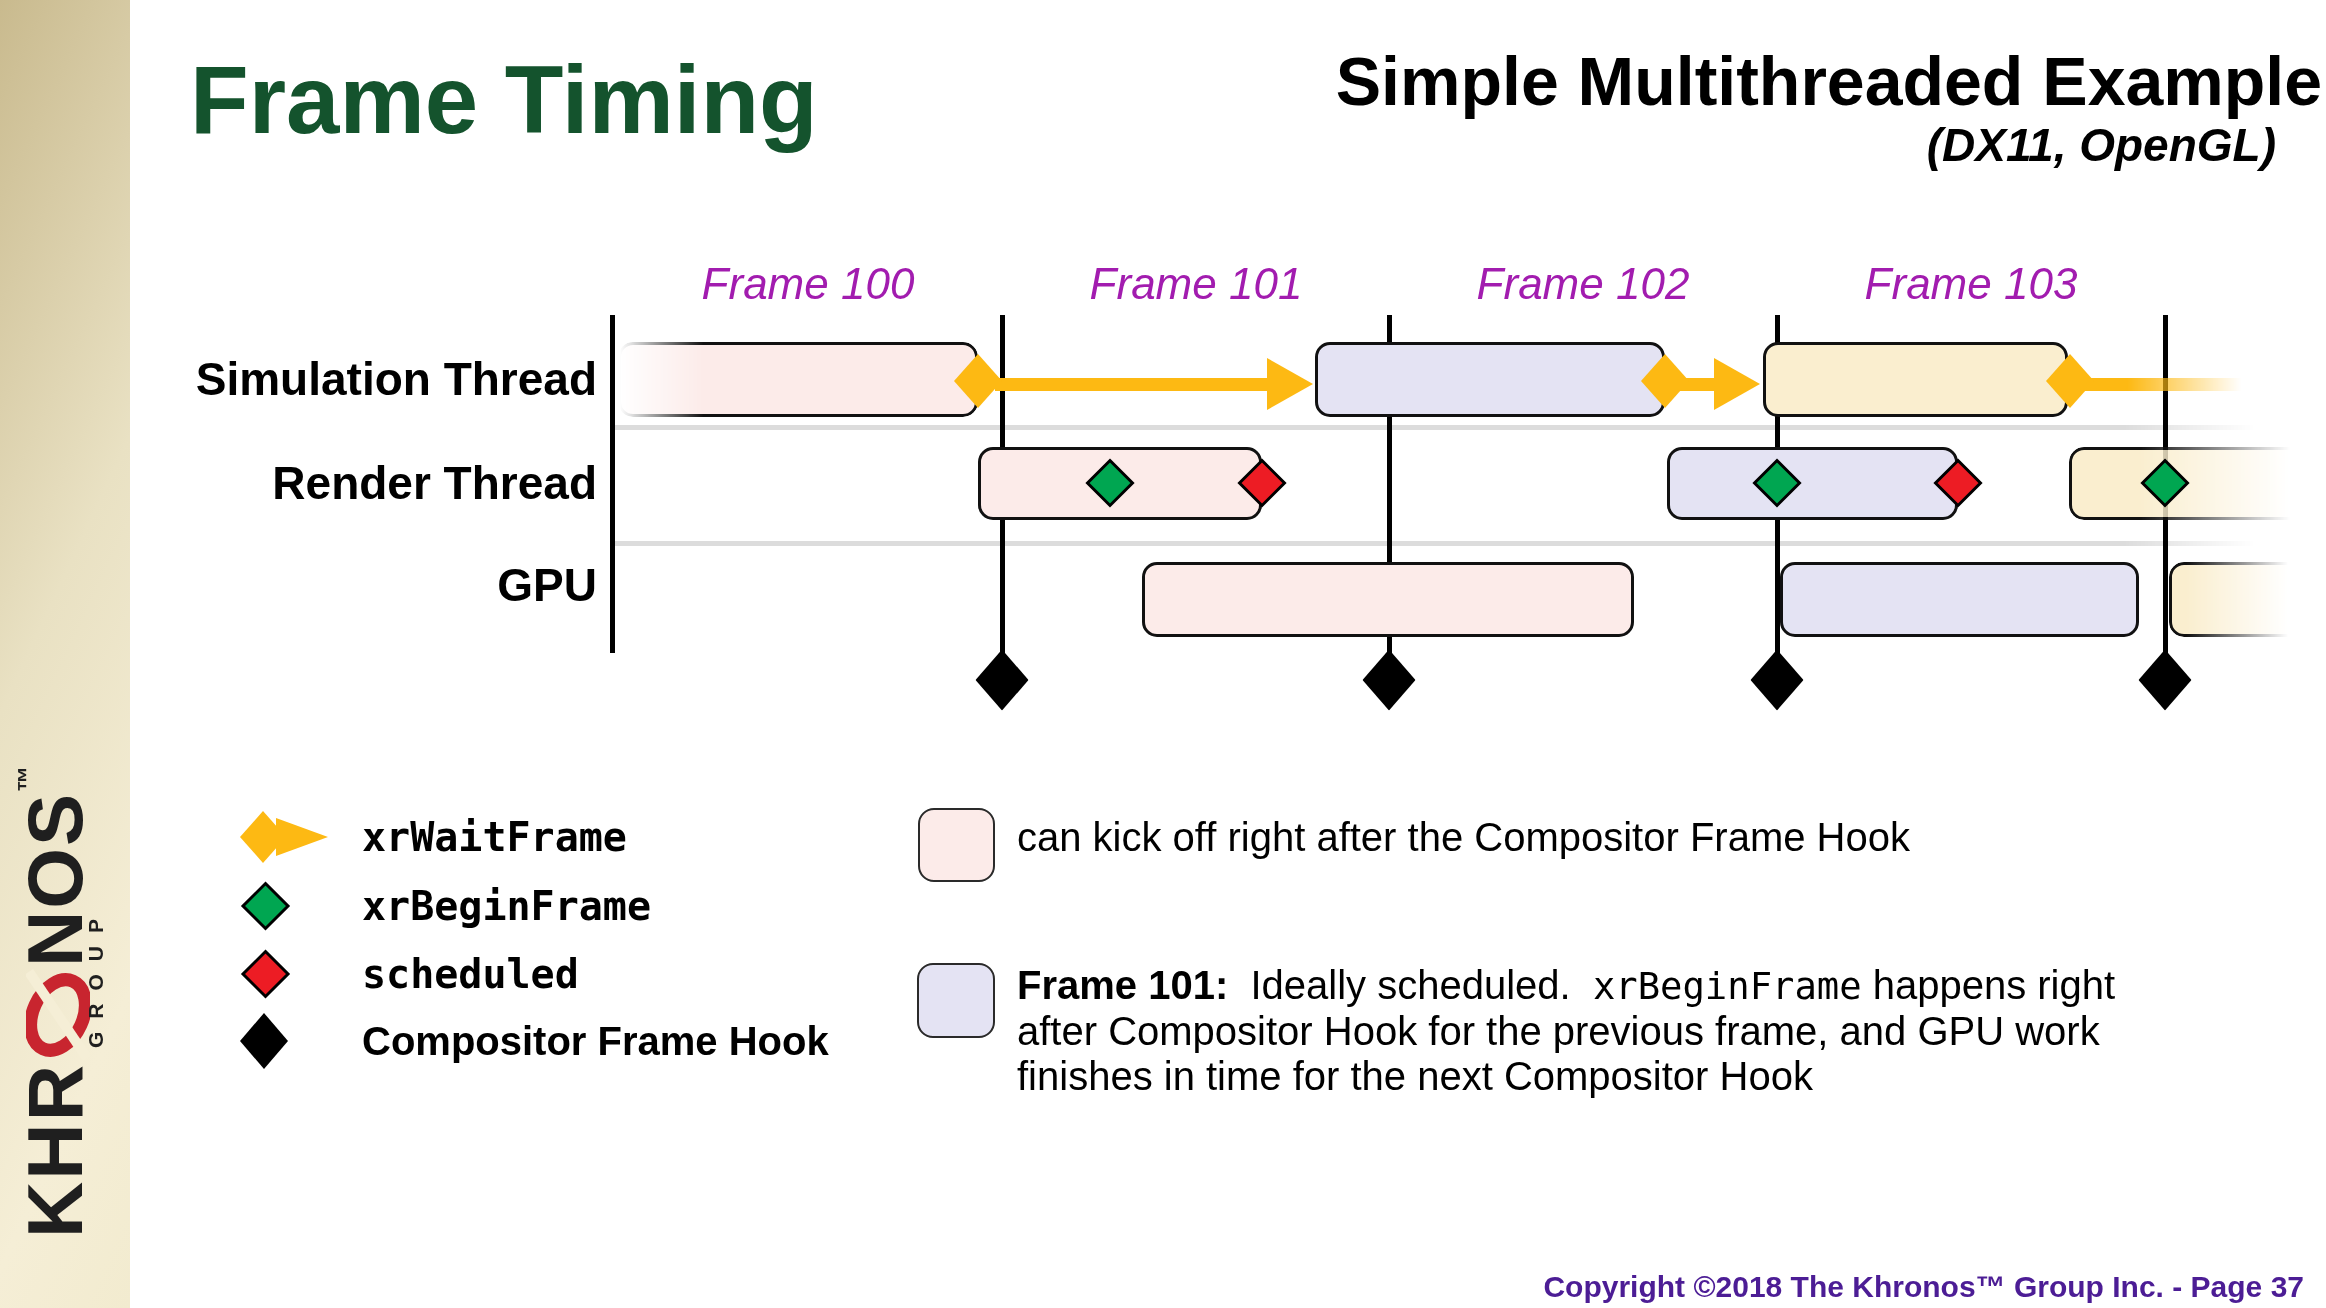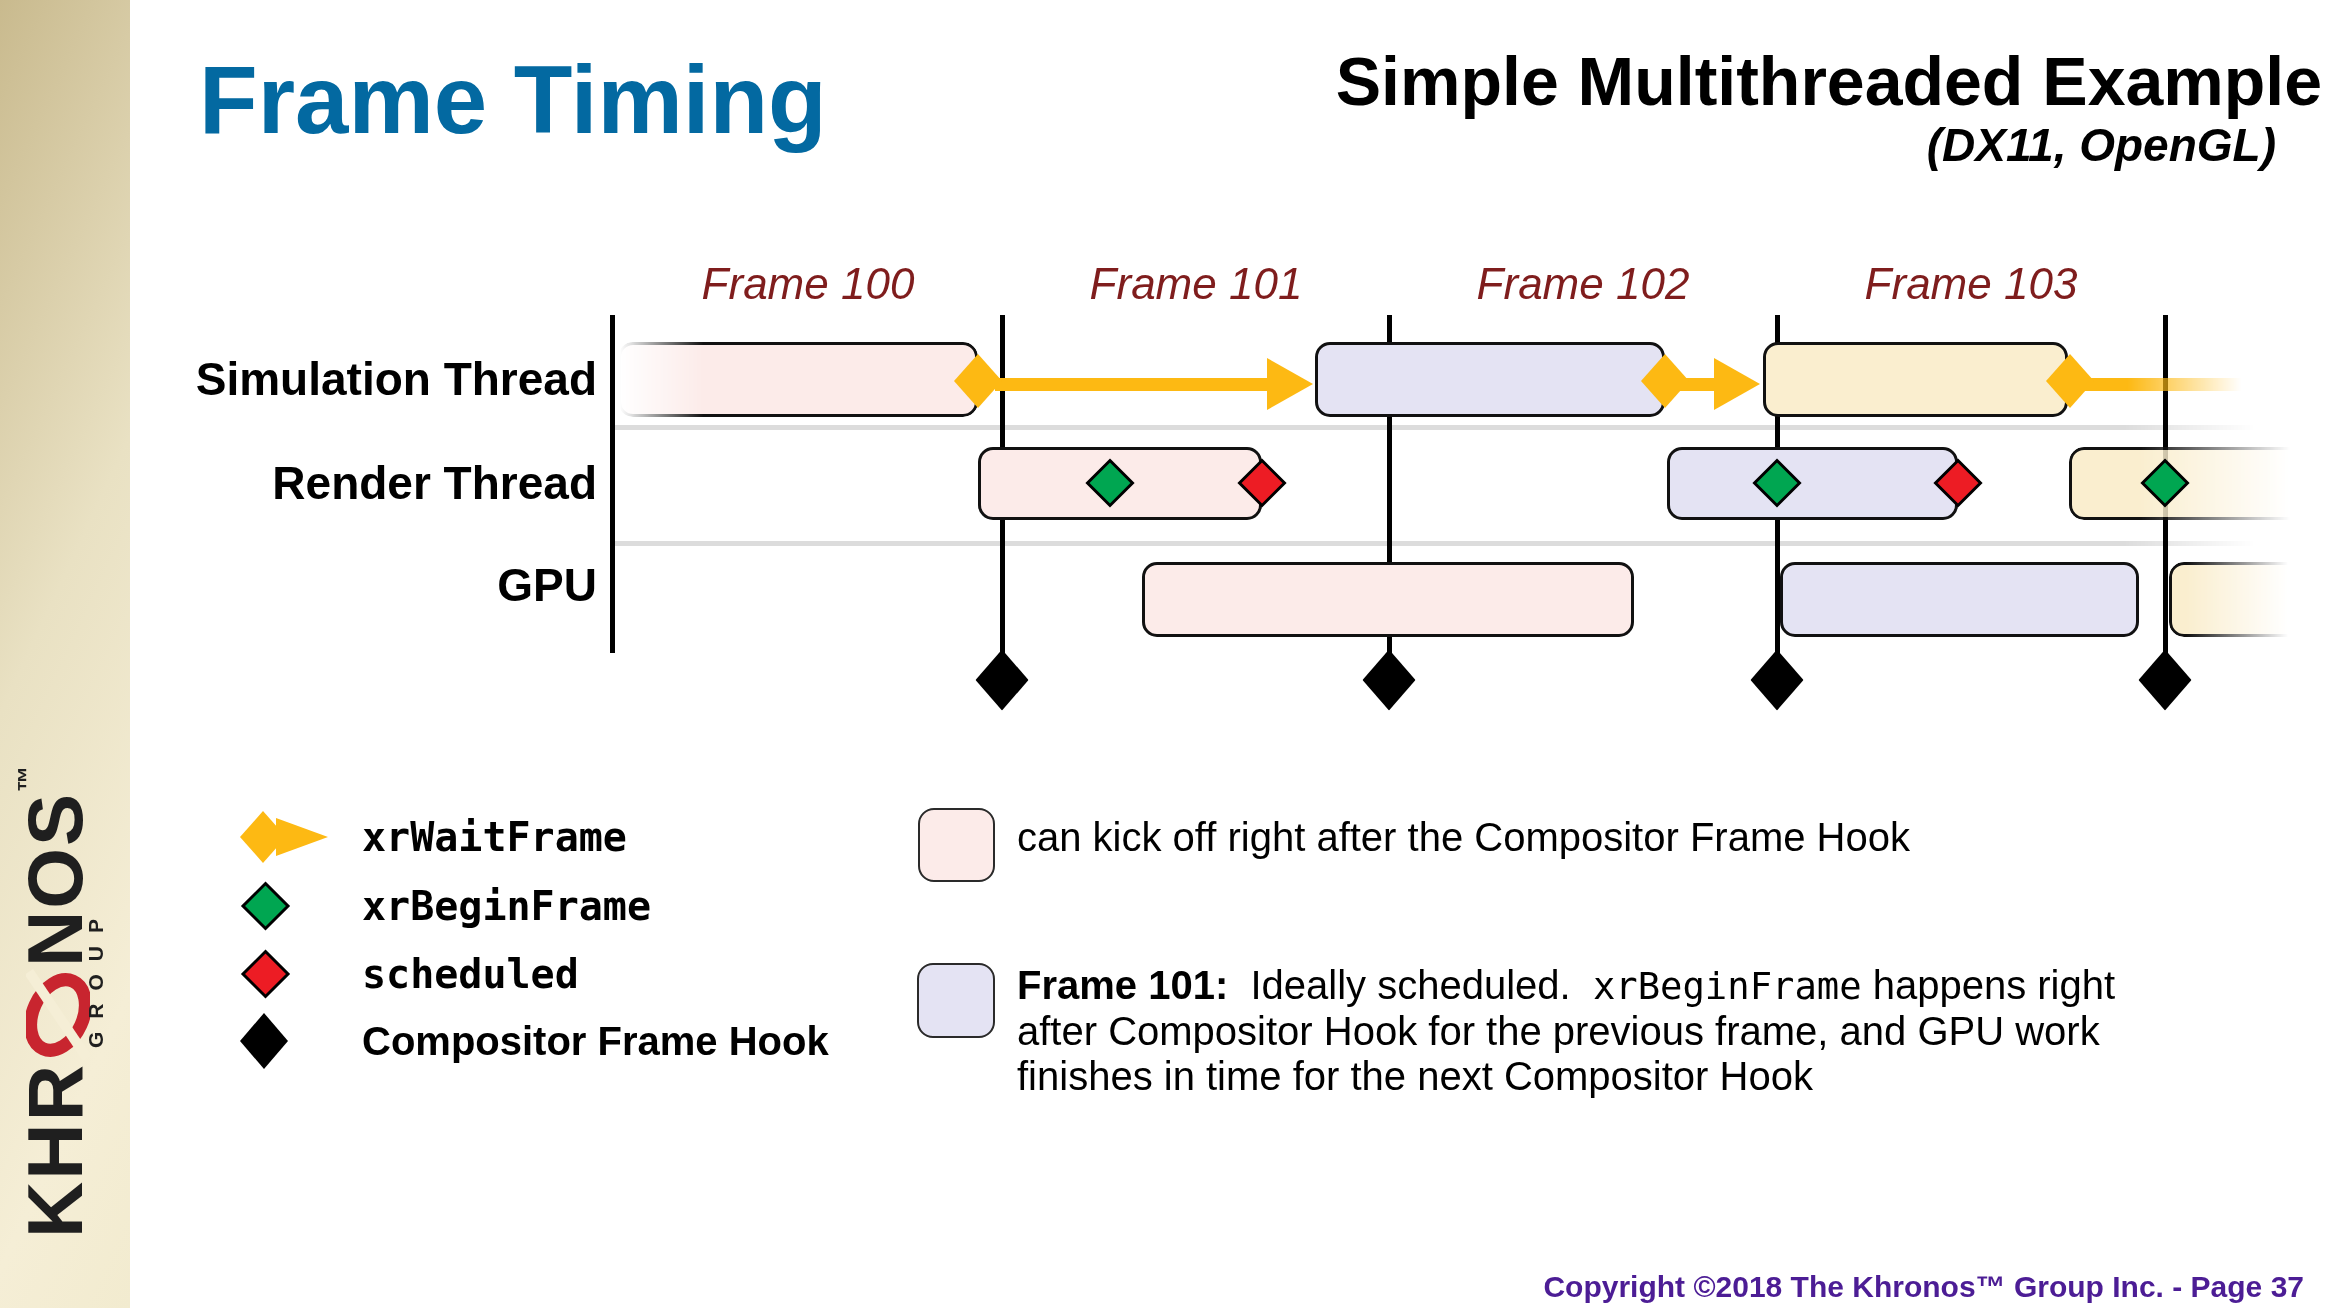--- a/index.html
+++ b/index.html
@@ -12,28 +12,28 @@
   #logo-main{position:absolute;left:10px;top:1238px;width:445px;height:80px;
     transform:rotate(-90deg);transform-origin:top left;
     font-weight:bold;font-size:78px;letter-spacing:2px;color:#1f1f1f;white-space:nowrap;}
   #logo-main sup{font-size:26px;vertical-align:46px;letter-spacing:0;}
   #logo-swirl{display:inline-block;line-height:0;vertical-align:-8px;margin:0 2px;}
   #logo-group{position:absolute;left:84px;top:1048px;width:150px;height:26px;
     transform:rotate(-90deg);transform-origin:top left;
     font-weight:bold;font-size:21px;letter-spacing:13px;color:#1f1f1f;white-space:nowrap;}
 
   
-  #page-title{position:absolute;left:199px;top:50px;font-size:96px;font-weight:bold;color:#0369a1;line-height:1.05;}
+  #page-title{position:absolute;left:190px;top:50px;font-size:96px;font-weight:bold;color:#14532d;line-height:1.05;}
   #subtitle{position:absolute;right:4px;top:44px;text-align:right;}
   #subtitle .line1{font-size:68px;font-weight:bold;color:#000;line-height:1.1;}
   #subtitle .line2{font-size:46px;font-weight:bold;font-style:italic;color:#000;line-height:1.15;margin-right:46px;}
 
   
   #diagram{position:absolute;left:0;top:0;width:2326px;height:1308px;}
-  .frame-label{position:absolute;font-size:44px;font-style:italic;color:#7f1d1d;text-align:center;z-index:4;}
+  .frame-label{position:absolute;font-size:44px;font-style:italic;color:#a21caf;text-align:center;z-index:4;}
   .row-label{position:absolute;width:460px;text-align:right;right:1729px;
     font-size:46px;font-weight:bold;color:#000;line-height:54px;z-index:4;}
   .vline{position:absolute;background:#000;z-index:2;}
   .hsep{position:absolute;z-index:1;
     -webkit-mask-image:linear-gradient(to right,#000 92%,transparent 100%);
             mask-image:linear-gradient(to right,#000 92%,transparent 100%);}
   .bar{position:absolute;box-sizing:border-box;border:3px solid #111;border-radius:15px;z-index:3;}
   .fade-left{-webkit-mask-image:linear-gradient(to right,transparent 2px,#000 85px);
                      mask-image:linear-gradient(to right,transparent 2px,#000 85px);}
   .fade-right{-webkit-mask-image:linear-gradient(to right,#000 30%,transparent 94%);

